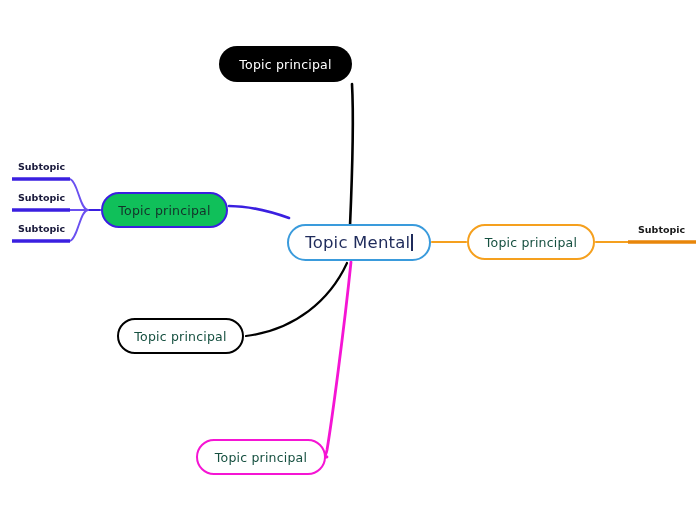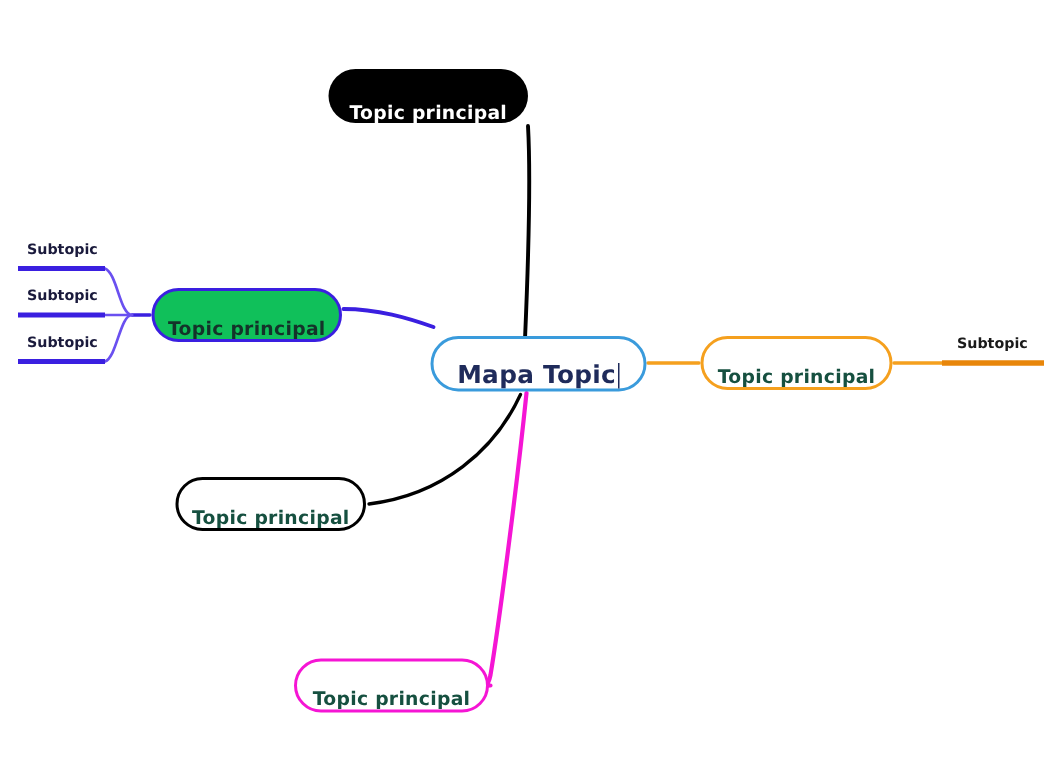--- a/index.html
+++ b/index.html
@@ -16,25 +16,25 @@
   }
   #canvas {
     position: absolute;
     inset: 0;
     width: 696px;
     height: 520px;
   }
   .node {
     position: absolute;
     display: flex;
-    align-items: flex-end;
+    align-items: center;
     justify-content: center;
     box-sizing: border-box;
     white-space: nowrap;
-    font-weight: bold;
+    font-weight: normal;
     letter-spacing: 0.2px;
   }
   
   #node-center {
     left: 287px;
     top: 224px;
     width: 144px;
     height: 37px;
     border: 2px solid #3A9BDC;
     border-radius: 19px;
@@ -149,21 +149,21 @@
 
 <div class="node" id="node-top">
   <span>Topic principal</span>
 </div>
 
 <div class="node" id="node-green">
   <span>Topic principal</span>
 </div>
 
 <div class="node" id="node-center">
-  <span>Mapa Topic</span>
+  <span>Topic Mental</span>
     <span class="caret"></span>
 </div>
 
 <div class="node" id="node-orange">
   <span>Topic principal</span>
 </div>
 
 <div class="node" id="node-black-outline">
   <span>Topic principal</span>
 </div>

